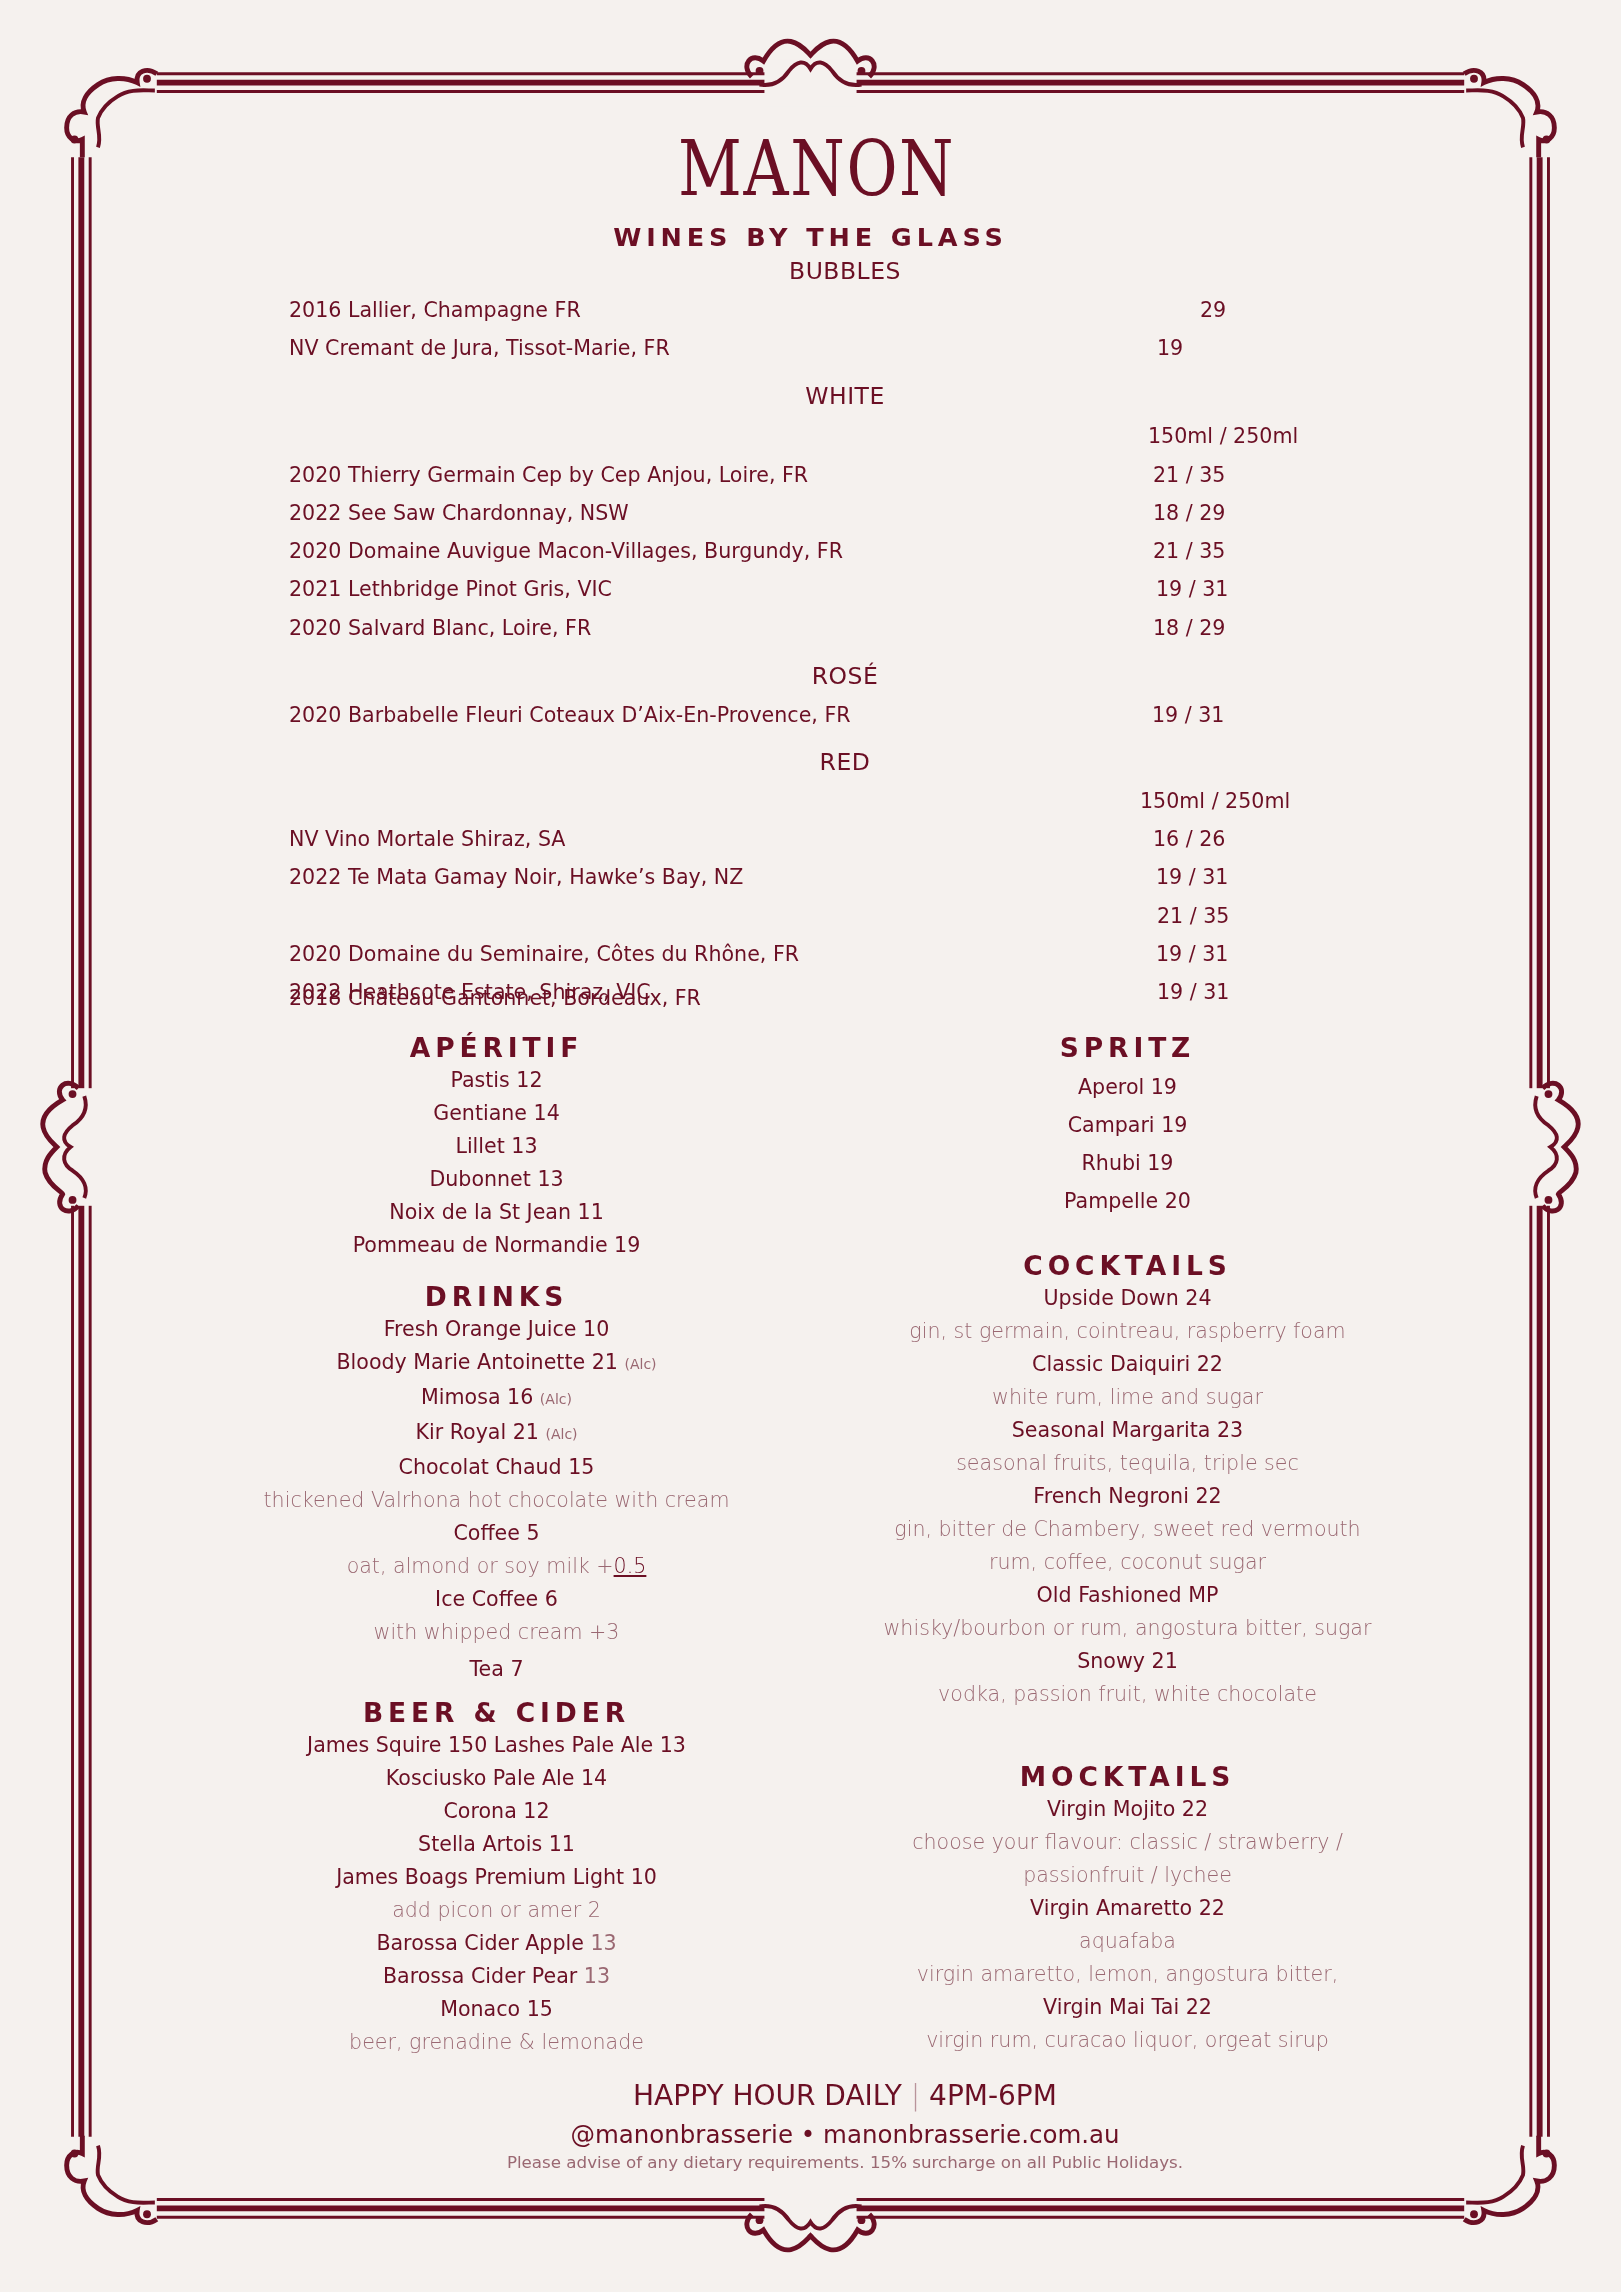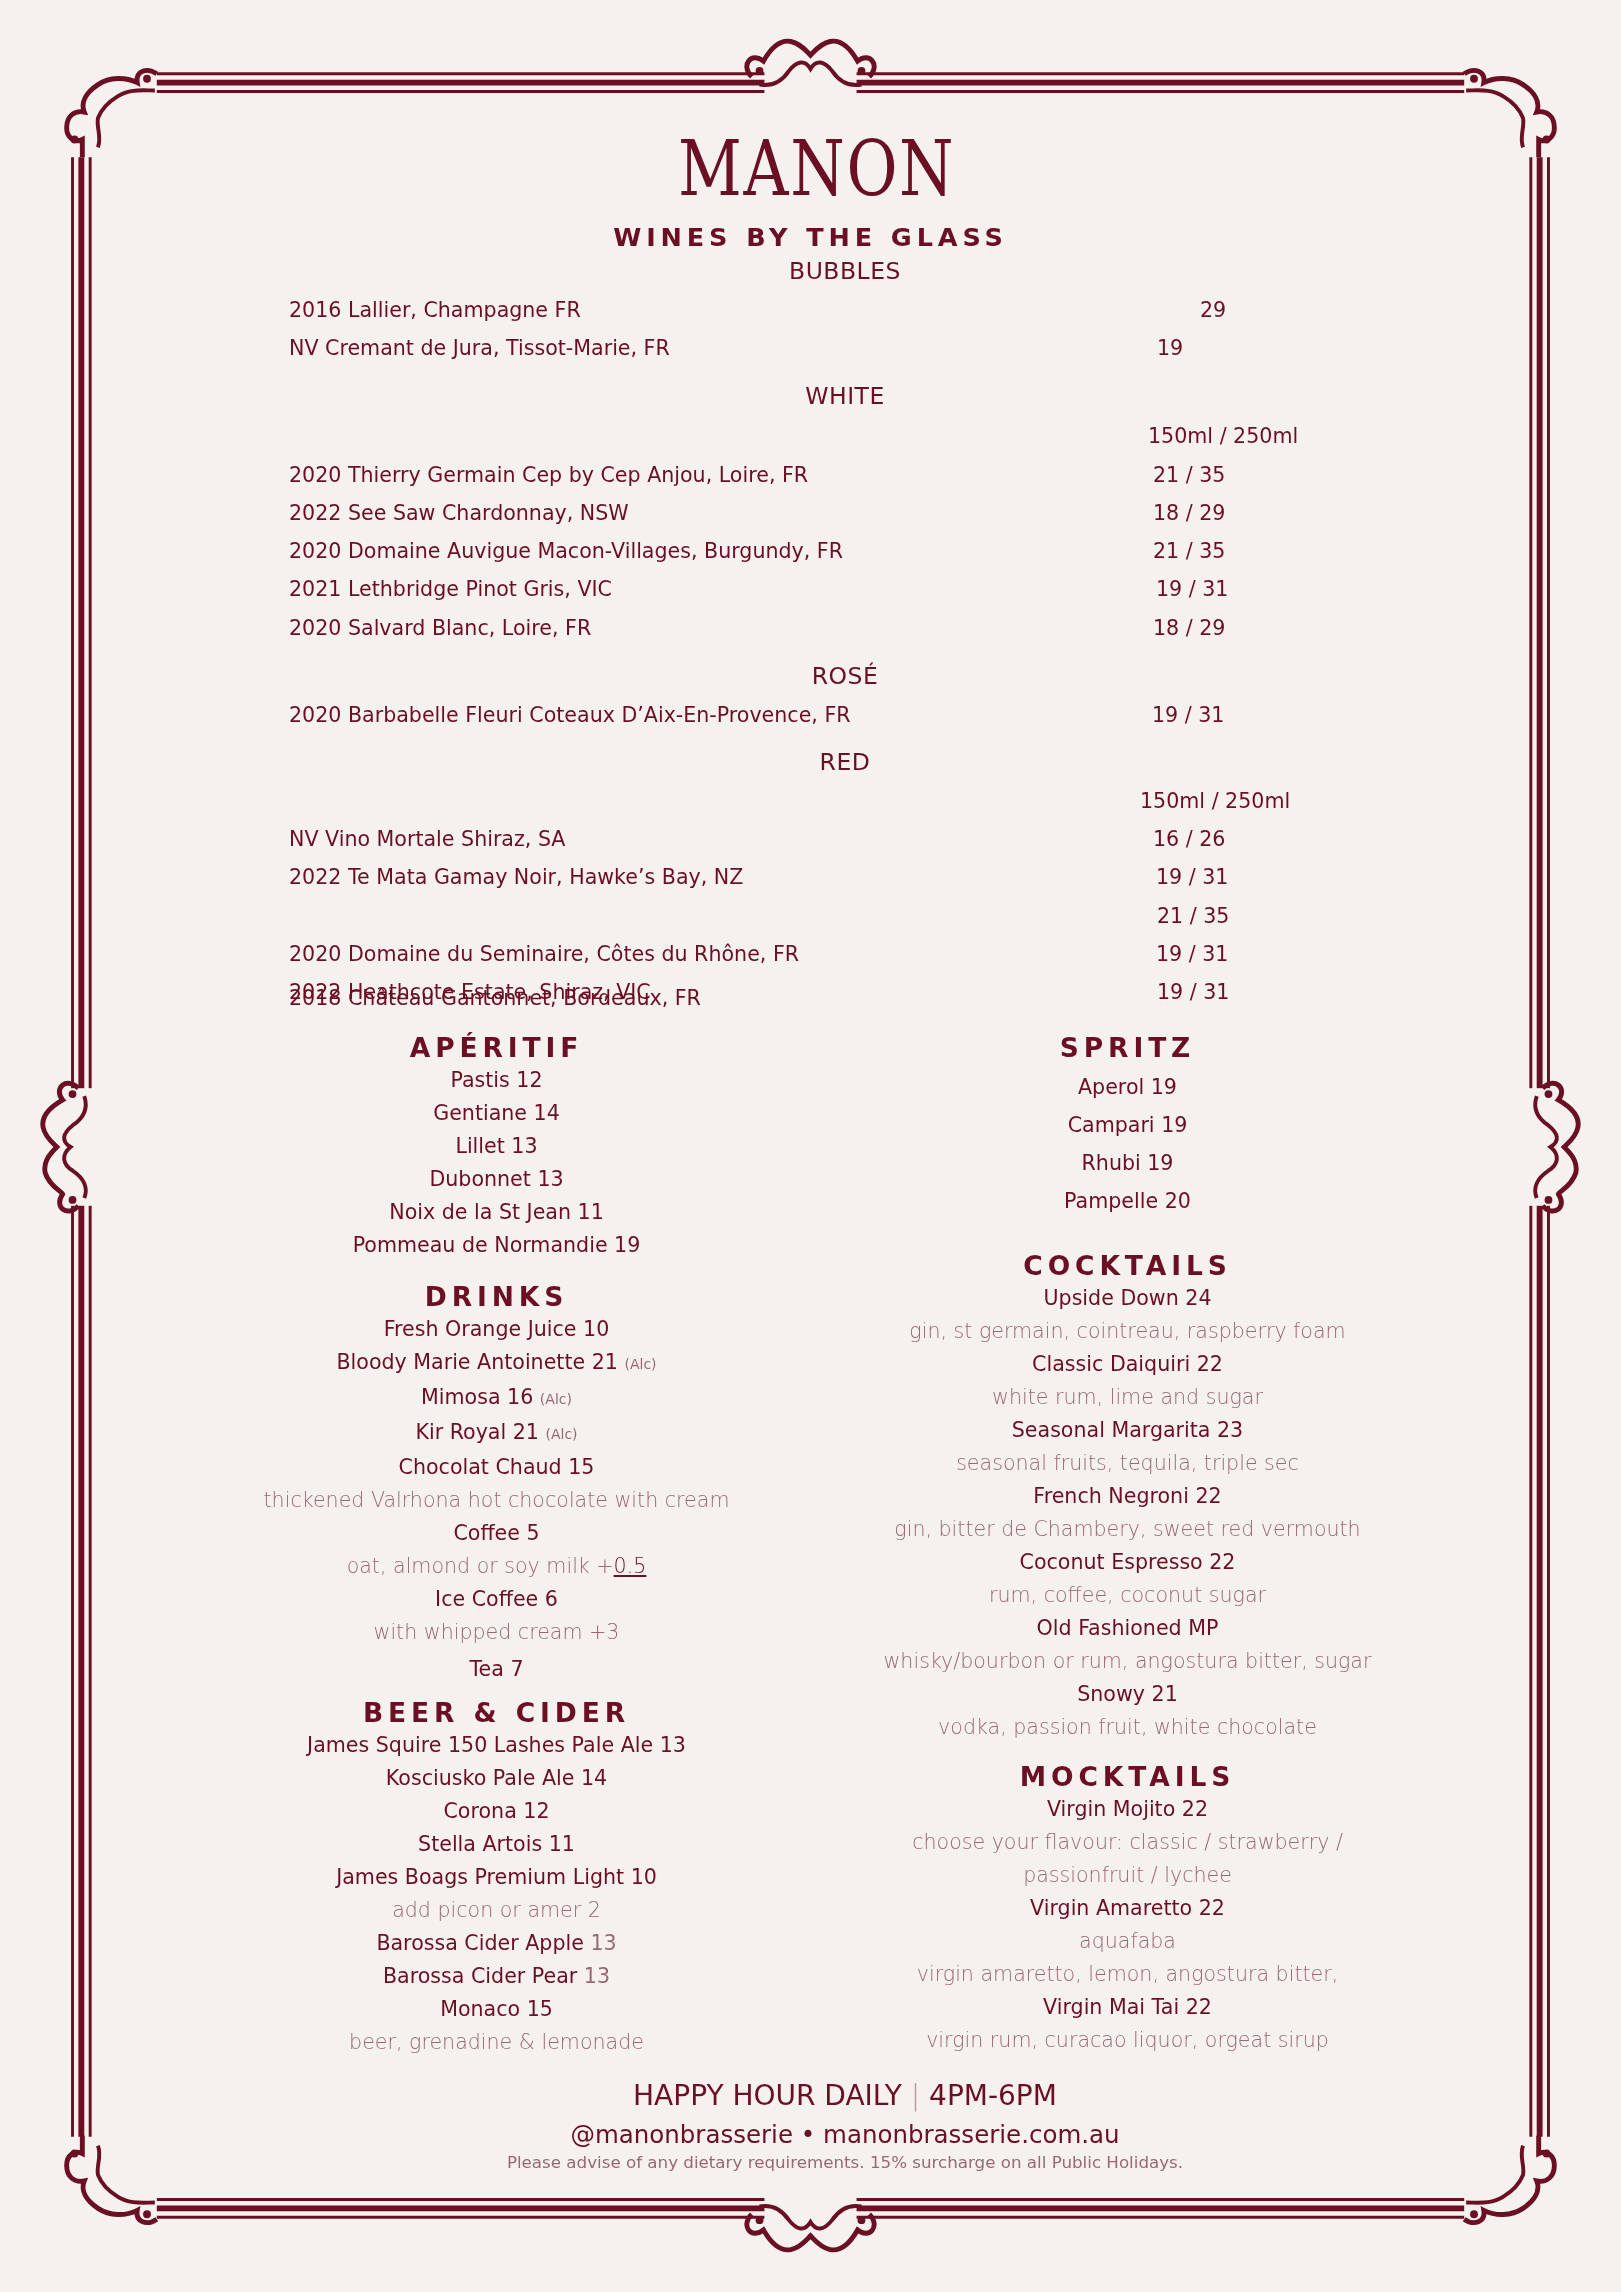--- a/index.html
+++ b/index.html
@@ -169,21 +169,20 @@
 <div class="col" style="left:853px; width:549px; top:1249px;">
   <div class="col-head">COCKTAILS</div>
   <div class="item">Upside Down 24</div>
   <div class="desc">gin, st germain, cointreau, raspberry foam</div>
   <div class="item">Classic Daiquiri  22</div>
   <div class="desc">white rum, lime and sugar</div>
   <div class="item">Seasonal Margarita 23</div>
   <div class="desc">seasonal fruits, tequila, triple sec</div>
   <div class="item">French Negroni 22</div>
   <div class="desc">gin, bitter de Chambery, sweet red vermouth</div>
-  <div class="item">Coconut Espresso 22</div>
   <div class="desc">rum, coffee, coconut sugar</div>
   <div class="item">Old Fashioned MP</div>
   <div class="desc">whisky/bourbon or rum, angostura bitter, sugar</div>
   <div class="item">Snowy 21</div>
   <div class="desc">vodka, passion fruit, white chocolate</div>
 </div>
 
 <div class="col" style="left:853px; width:549px; top:1760px;">
   <div class="col-head">MOCKTAILS</div>
   <div class="item">Virgin Mojito 22</div>

